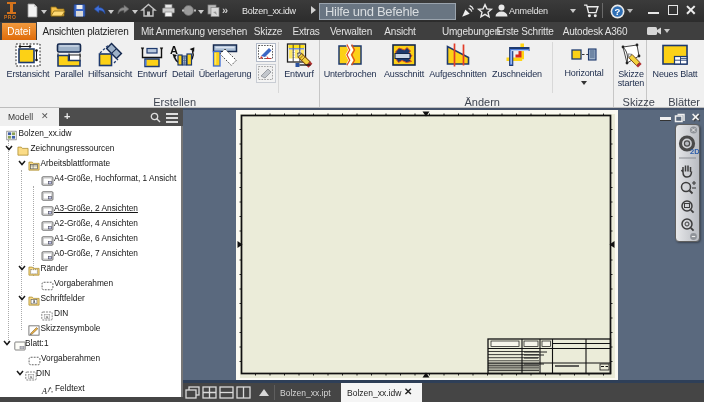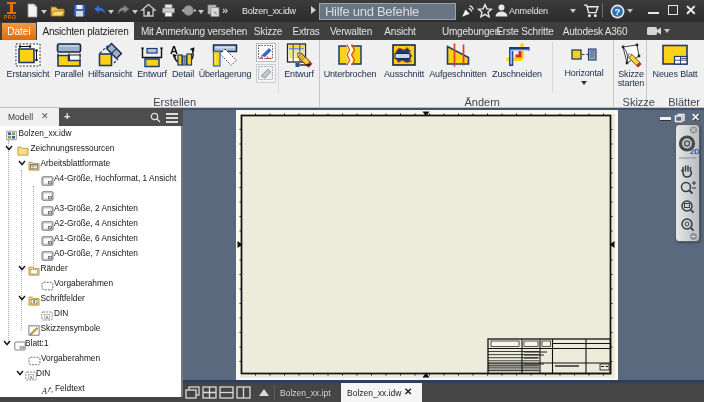--- a/index.html
+++ b/index.html
@@ -371,21 +371,21 @@
             <rect x="2.5" y="2.5" width="10" height="7" fill="none" stroke="#aaa" stroke-width="0.6"></rect>
             <rect x="8.5" y="6.8" width="4" height="2.7" fill="#c8ccf0" stroke="#445" stroke-width="0.7"></rect>
           </svg></span>
       </div>
 <div class="trow" style="left:0;top:75px;width:181px;">
         <span style="position:absolute;left:40.5px;top:2px;"><svg width="13" height="10" viewBox="0 0 15 12">
             <rect x="1" y="1" width="13" height="10" rx="1" fill="#ffffff" stroke="#444" stroke-width="1"></rect>
             <rect x="2.5" y="2.5" width="10" height="7" fill="none" stroke="#aaa" stroke-width="0.6"></rect>
             <rect x="8.5" y="6.8" width="4" height="2.7" fill="#c8ccf0" stroke="#445" stroke-width="0.7"></rect>
           </svg></span>
-        <span style="position:absolute;left:54px;">A3-Größe, 2 Ansichten</span>
+        <span style="position:absolute;left:54px;text-decoration:underline;">A3-Größe, 2 Ansichten</span>
       </div>
 <div class="trow" style="left:0;top:90px;width:181px;">
         <span style="position:absolute;left:40.5px;top:2px;"><svg width="13" height="10" viewBox="0 0 15 12">
             <rect x="1" y="1" width="13" height="10" rx="1" fill="#ffffff" stroke="#444" stroke-width="1"></rect>
             <rect x="2.5" y="2.5" width="10" height="7" fill="none" stroke="#aaa" stroke-width="0.6"></rect>
             <rect x="8.5" y="6.8" width="4" height="2.7" fill="#c8ccf0" stroke="#445" stroke-width="0.7"></rect>
           </svg></span>
         <span style="position:absolute;left:54px;">A2-Größe, 4 Ansichten</span>
       </div>
 <div class="trow" style="left:0;top:105px;width:181px;">

